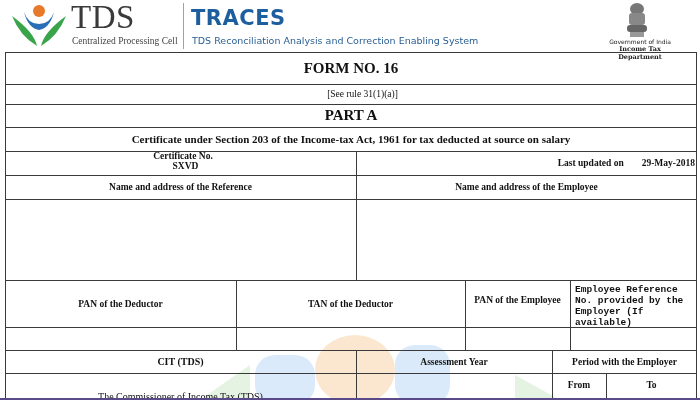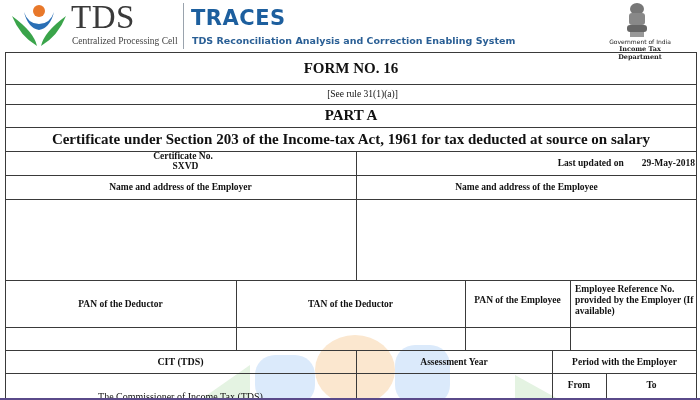--- a/index.html
+++ b/index.html
@@ -3,38 +3,38 @@
 <meta charset="utf-8">
 <style>
   html, body { margin:0; padding:0; }
   body { width:700px; height:400px; overflow:hidden; background:#ffffff; position:relative; font-family:"Liberation Serif", serif; color:#111; }
   .header { position:absolute; left:0; top:0; width:700px; height:50px; background:#fff; }
   .logo { position:absolute; left:10px; top:2px; width:58px; height:46px; }
   .tds-word { position:absolute; left:71px; top:-1px; font-family:"Liberation Serif", serif; font-size:33px; color:#3a3a3a; letter-spacing:0.5px; }
   .cpc { position:absolute; left:72px; top:36px; font-family:"Liberation Serif", serif; font-size:9.5px; color:#444; }
   .vdiv { position:absolute; left:183px; top:3px; width:1px; height:46px; background:#9aa3ad; }
   .traces { position:absolute; left:191px; top:6px; font-family:"DejaVu Sans", sans-serif; font-weight:bold; font-size:21px; color:#1d5f9e; letter-spacing:0.5px; }
-  .traces-sub { position:absolute; left:192px; top:35px; font-family:"DejaVu Sans", sans-serif; font-size:9.5px; color:#2a5f95;font-weight:bold; }
+  .traces-sub { position:absolute; left:192px; top:35px; font-family:"DejaVu Sans", sans-serif; font-size:9.5px; color:#2a5f95; }
   .emblem { position:absolute; left:620px; top:1px; width:34px; height:38px; }
   .goi { position:absolute; left:600px; top:38px; width:80px; text-align:center; font-family:"DejaVu Sans", sans-serif; font-size:6px; color:#222; line-height:7px; }
   .goi b { font-family:"DejaVu Serif", serif; font-size:6.5px; }
 
   .watermark { position:absolute; left:0; top:0; width:700px; height:400px; pointer-events:none; }
 
   .cell { position:absolute; box-sizing:border-box; border-color:#3a3a3a; border-style:solid; border-width:0; display:flex; align-items:center; justify-content:center; text-align:center; font-family:"Liberation Serif", serif; font-size:10px; font-weight:bold; }
   .frame { position:absolute; left:5px; top:52px; width:692px; height:348px; border:1px solid #3a3a3a; border-bottom:none; box-sizing:border-box; }
   .hline { position:absolute; height:1px; background:#3a3a3a; }
   .vline { position:absolute; width:1px; background:#3a3a3a; }
 
   .t-form { font-size:15px; font-weight:bold; }
   .t-rule { font-size:9.5px; font-weight:normal; }
   .t-part { font-size:15px; font-weight:bold; }
-  .t-cert { font-size:15px; font-weight:bold; }
+  .t-cert { font-size:11px; font-weight:bold; }
   .left-text { justify-content:flex-start; padding-left:5px;flex-direction:column; }
-  .multi { justify-content:flex-start; text-align:left; padding-left:4px; line-height:11px; font-size:9.5px; }
+  .multi { justify-content:flex-start; text-align:left; padding-left:4px; line-height:11px; font-size:9.5px;font-family:Liberation Mono, monospace; }
   .bottom-bar { position:absolute; left:0; top:398px; width:700px; height:2px; background:#5a4a8a; }
 </style>
 </head>
 <body>
 
 <svg class="watermark" viewBox="0 0 700 400">
   <path d="M200 400 L250 365 L250 400 Z" fill="#e4f3e2"></path>
   <rect x="255" y="355" width="60" height="50" rx="20" fill="#dbeafb"></rect>
   <ellipse cx="355" cy="370" rx="40" ry="35" fill="#fbe7cf"></ellipse>
   <rect x="395" y="345" width="55" height="60" rx="20" fill="#dbeafb"></rect>
@@ -93,21 +93,21 @@
 
 <div class="cell left-text" style="left:5px;top:151px;width:351px;height:24px;font-size:9.5px;">
   <span>Certificate No.</span>
   <span style="margin-left:5px;">SXVD</span>
 </div>
 <div class="cell" style="left:356px;top:151px;width:341px;height:24px;justify-content:flex-end;padding-right:2px;font-size:9.5px;">
   <span>Last updated on</span>
   <span style="margin-left:18px;font-weight:bold;">29-May-2018</span>
 </div>
 
-<div class="cell" style="left:5px;top:175px;width:351px;height:24px;font-size:9.5px;">Name and address of the Employer</div>
+<div class="cell" style="left:5px;top:175px;width:351px;height:24px;font-size:9.5px;">Name and address of the Reference</div>
 <div class="cell" style="left:356px;top:175px;width:341px;height:24px;font-size:9.5px;">Name and address of the Employee</div>
 <div class="cell" style="left:5px;top:199px;width:351px;height:81px;"></div>
 <div class="cell" style="left:356px;top:199px;width:341px;height:81px;"></div>
 
 <div class="cell" style="left:5px;top:280px;width:231px;height:47px;font-size:9.5px;">PAN of the Deductor</div>
 <div class="cell" style="left:236px;top:280px;width:229px;height:47px;font-size:9.5px;">TAN of the Deductor</div>
 <div class="cell" style="left:465px;top:280px;width:105px;height:39px;font-size:9.5px;">PAN of the Employee</div>
 <div class="cell multi" style="left:571px;top:284px;width:126px;height:40px;align-items:flex-start;">Employee Reference No. provided by the Employer (If available)</div>
 
 <div class="cell" style="left:5px;top:327px;width:231px;height:23px;"></div>

